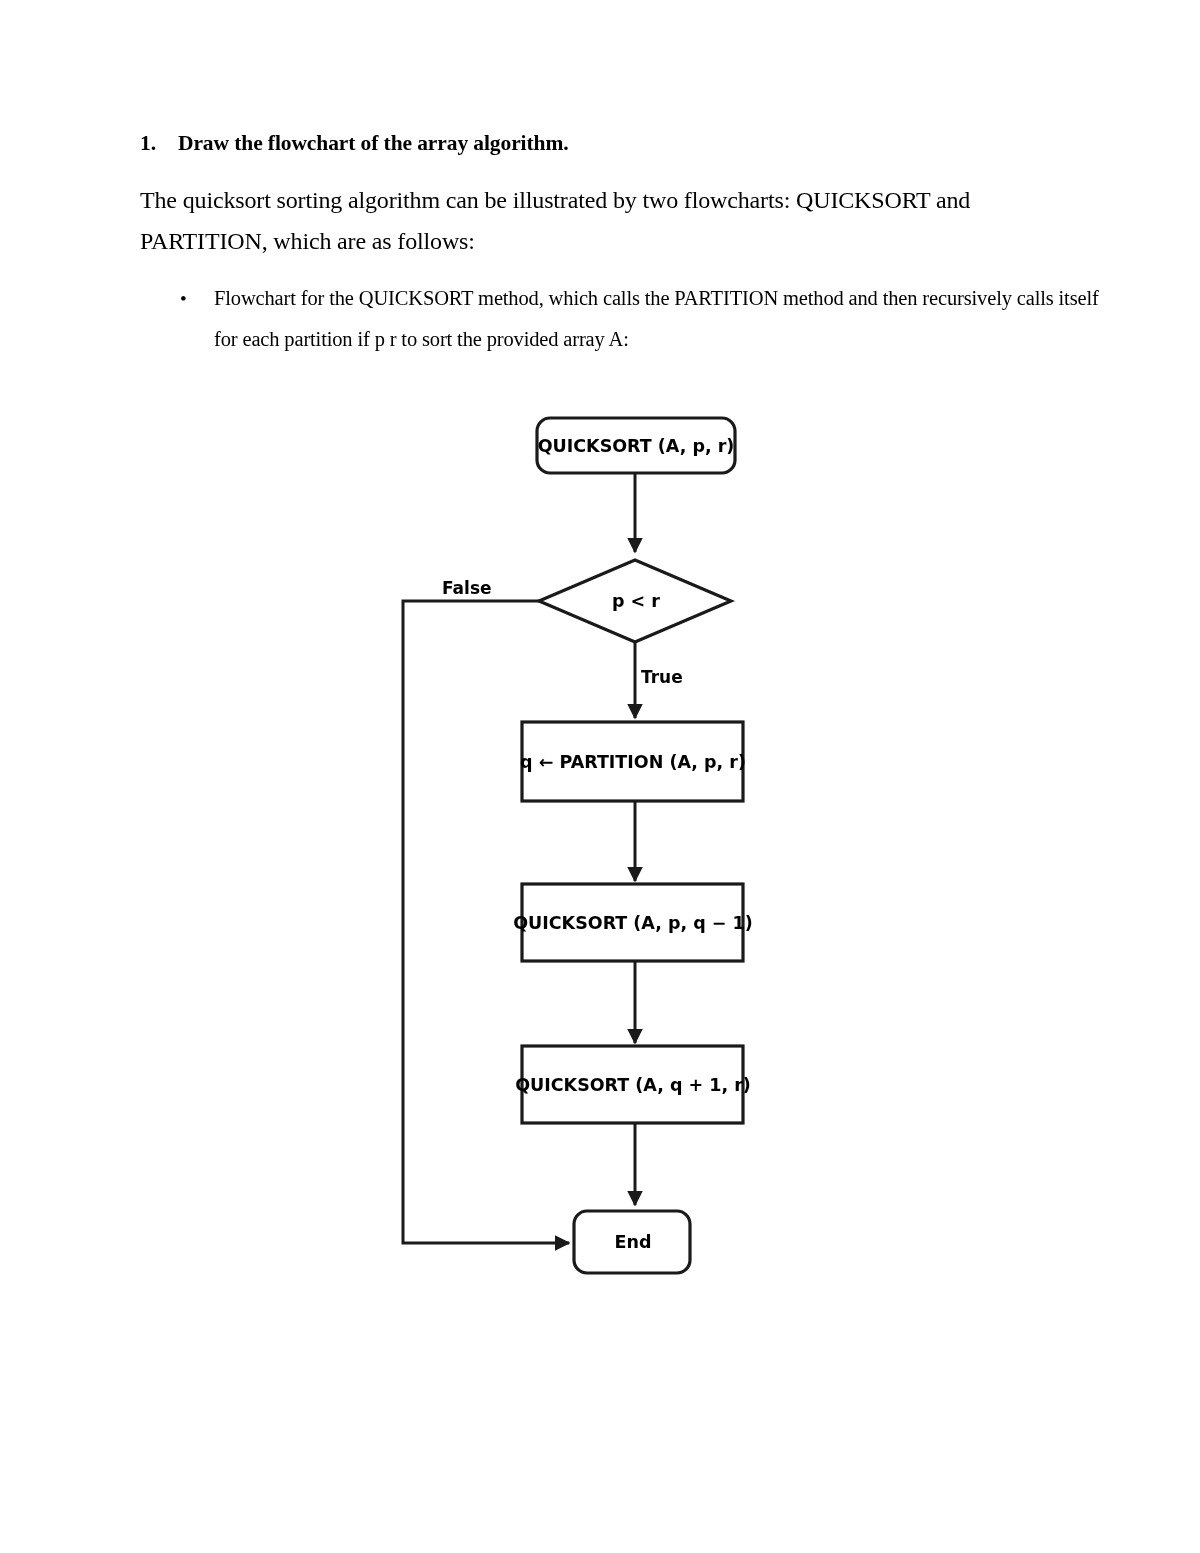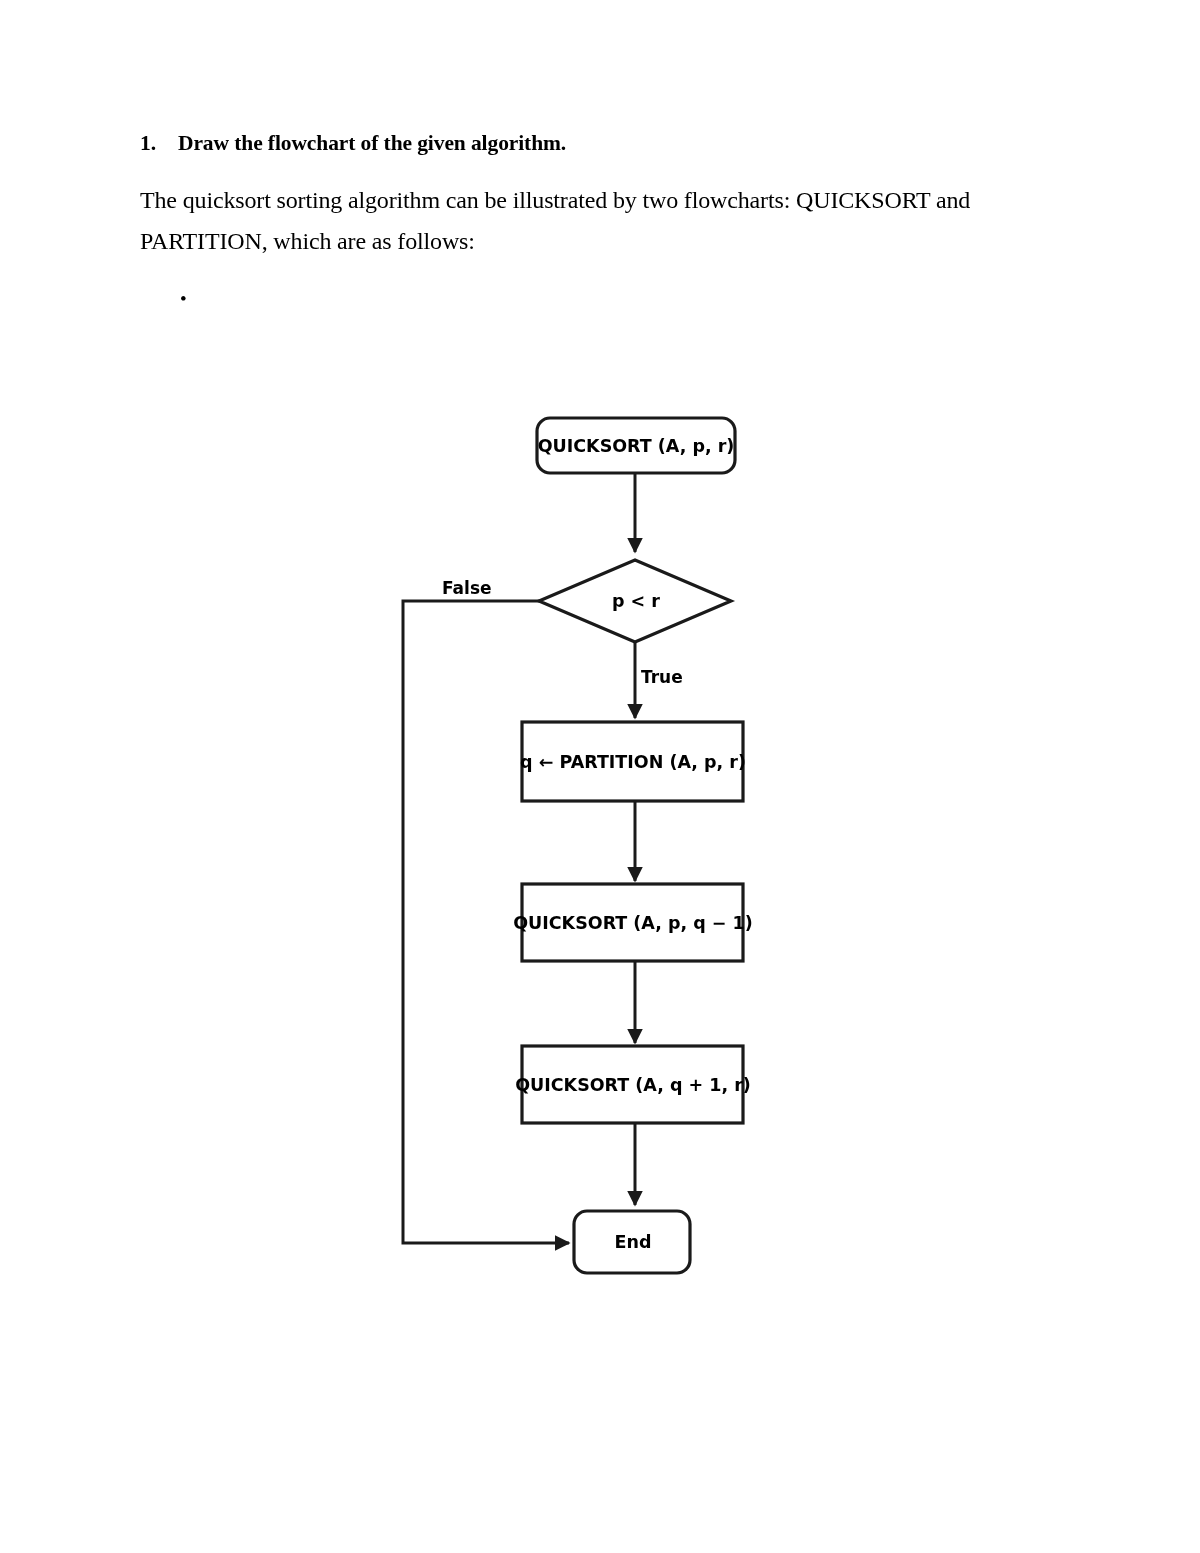--- a/index.html
+++ b/index.html
@@ -100,28 +100,29 @@
 </style>
 </head>
 <body>
 
 <div class="page">
 
   <div class="doc-body">
 
     <div class="q-heading">
       <span class="num">1.</span>
-      <span>Draw the flowchart of the given algorithm.</span>
+      <span>Draw the flowchart of the array algorithm.</span>
     </div>
 
     <p class="para">The quicksort sorting algorithm can be illustrated by two flowcharts: QUICKSORT and PARTITION, which are as follows:</p>
 
     <ul class="bullet-list">
       <li class="bullet-item">
         <span class="dot">•</span>
+        <span>Flowchart for the QUICKSORT method, which calls the PARTITION method and then recursively calls itself for each partition if p r to sort the provided array A:</span>
       </li>
     </ul>
 
   </div>
 
   <div class="flowchart">
     <svg width="1200" height="1553" viewBox="0 0 1200 1553" xmlns="http://www.w3.org/2000/svg">
       <defs>
         <marker id="arrow" viewBox="0 0 10 10" refX="9" refY="5" markerWidth="5.2" markerHeight="5.2" orient="auto-start-reverse">
           <path d="M 0 0 L 10 5 L 0 10 z" fill="#1a1a1a"></path>

